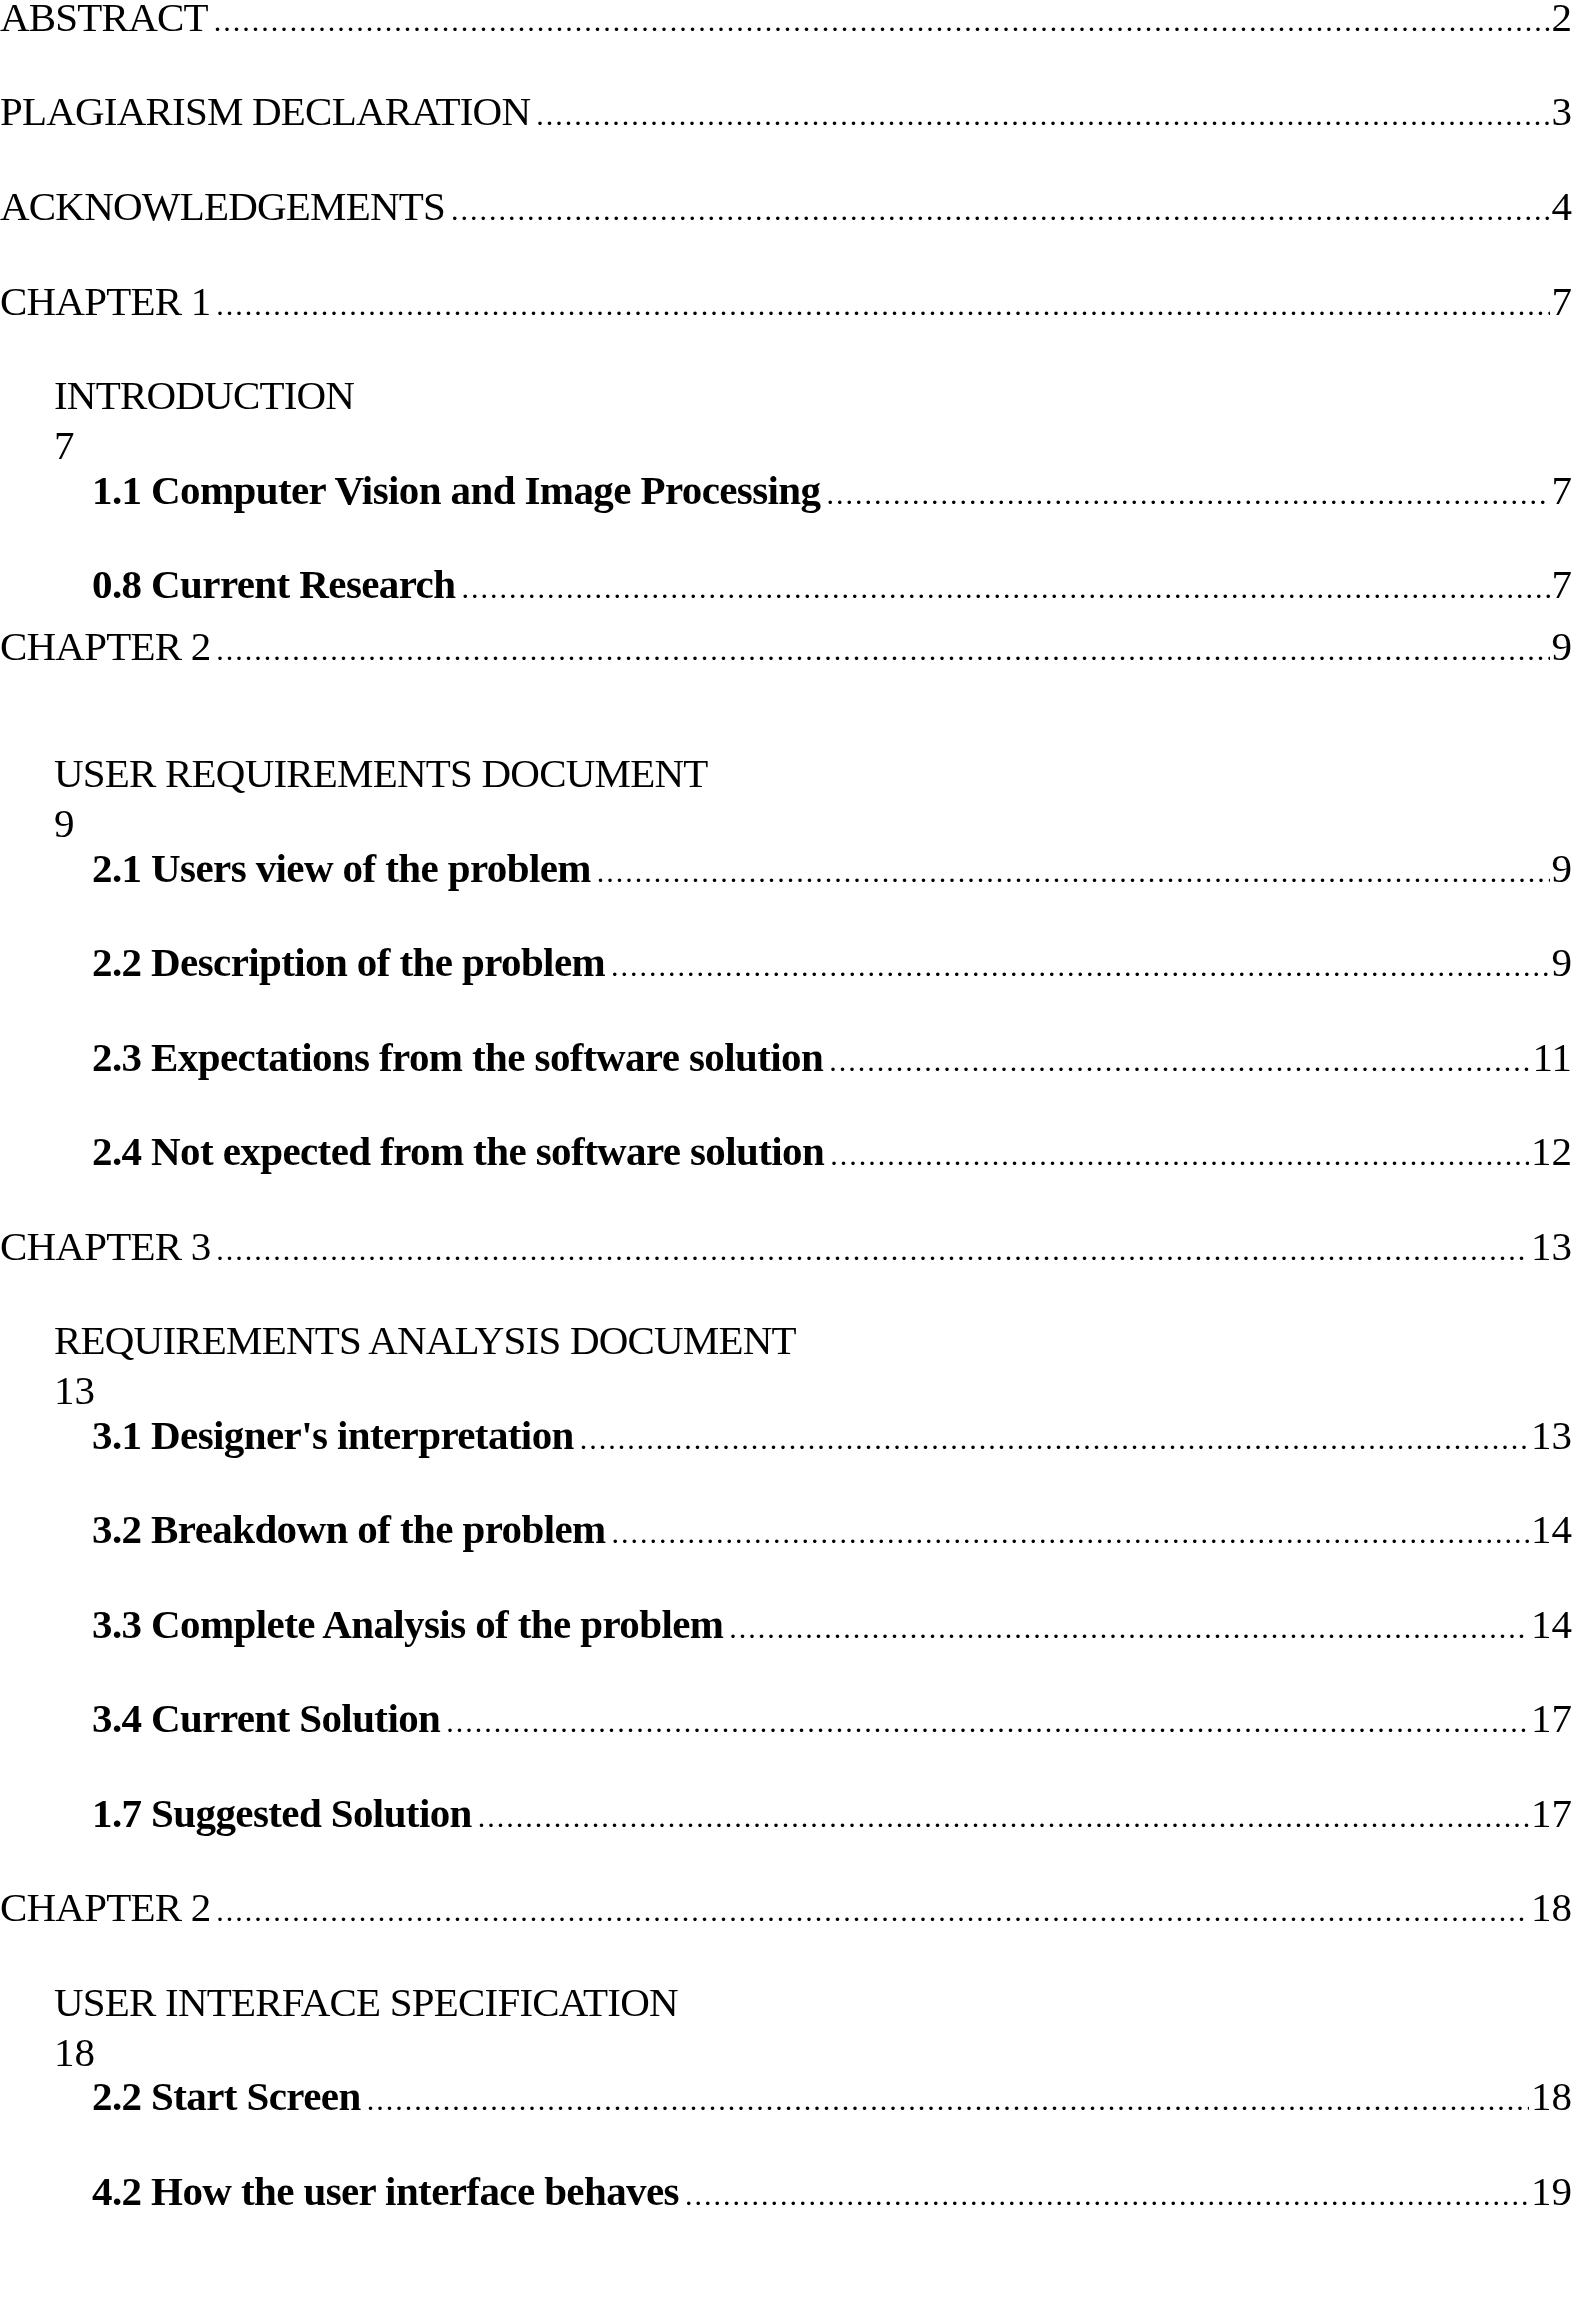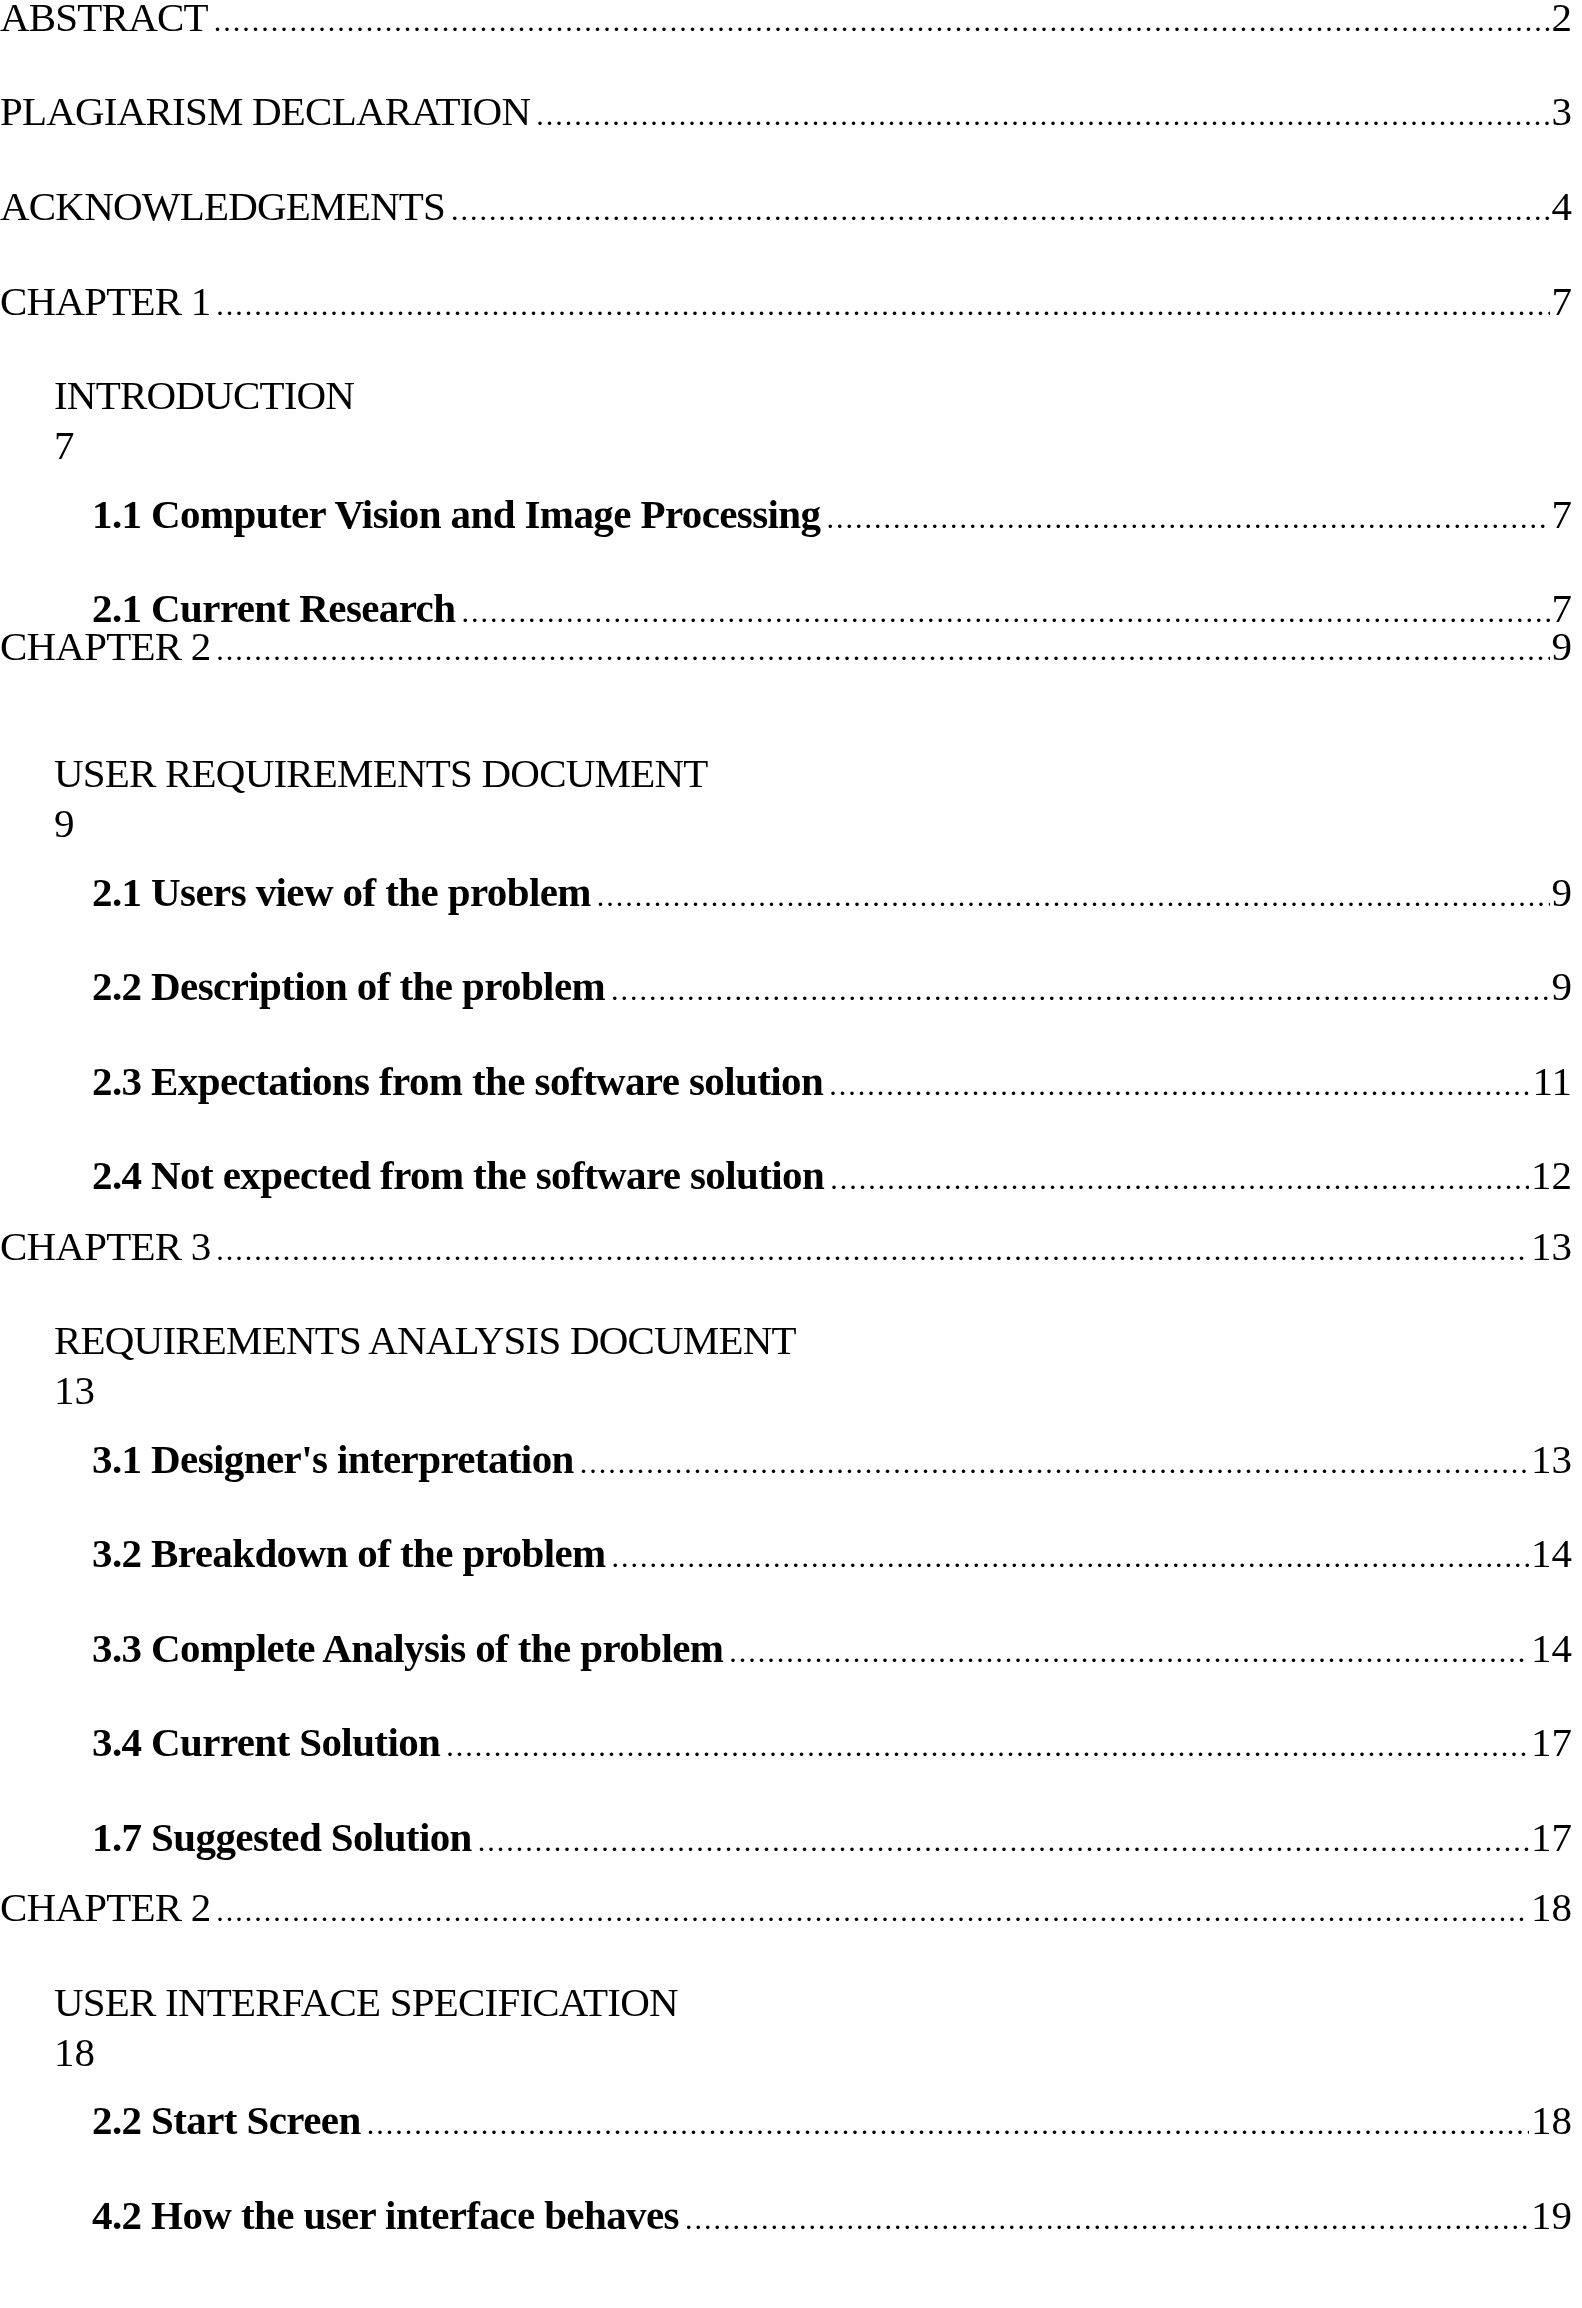--- a/index.html
+++ b/index.html
@@ -29,21 +29,21 @@
     display: flex;
     align-items: baseline;
     font-size: 41px;
     line-height: 50px;
     white-space: nowrap;
     text-decoration: none;
     color: #000;
   }
   .toc-row.lvl1 { padding-left: 0; }
   .toc-row.lvl2 { padding-left: 48px; flex-direction: column; }
-  .toc-row.lvl3 { padding-left: 92px; font-weight: bold; letter-spacing: -0.6px; margin-top: 24px; }
+  .toc-row.lvl3 { padding-left: 92px; font-weight: bold; letter-spacing: -0.6px; }
   .toc-row.lvl1, .toc-row.lvl2 { letter-spacing: -0.8px; }
   .toc-title {
     flex: 0 0 auto;
   }
   .toc-leader {
     flex: 1 1 auto;
     overflow: hidden;
     margin: 0 2px 0 6px;
     font-weight: normal;
     letter-spacing: 2px;
@@ -88,21 +88,21 @@
     <span class="toc-title">INTRODUCTION</span>
     <span class="toc-leader"></span>
     <span class="toc-page">7</span>
   </a>
   <a class="toc-row lvl3" style="top:465px">
     <span class="toc-title">1.1 Computer Vision and Image Processing</span>
     <span class="toc-leader"></span>
     <span class="toc-page">7</span>
   </a>
   <a class="toc-row lvl3" style="top:559px">
-    <span class="toc-title">2.1 Current Research</span>
+    <span class="toc-title">0.8 Current Research</span>
     <span class="toc-leader"></span>
     <span class="toc-page">7</span>
   </a>
   <a class="toc-row lvl1" style="top:621px">
     <span class="toc-title">CHAPTER 2</span>
     <span class="toc-leader"></span>
     <span class="toc-page">9</span>
   </a>
   <a class="toc-row lvl2" style="top:748px">
     <span class="toc-title">USER REQUIREMENTS DOCUMENT</span>

